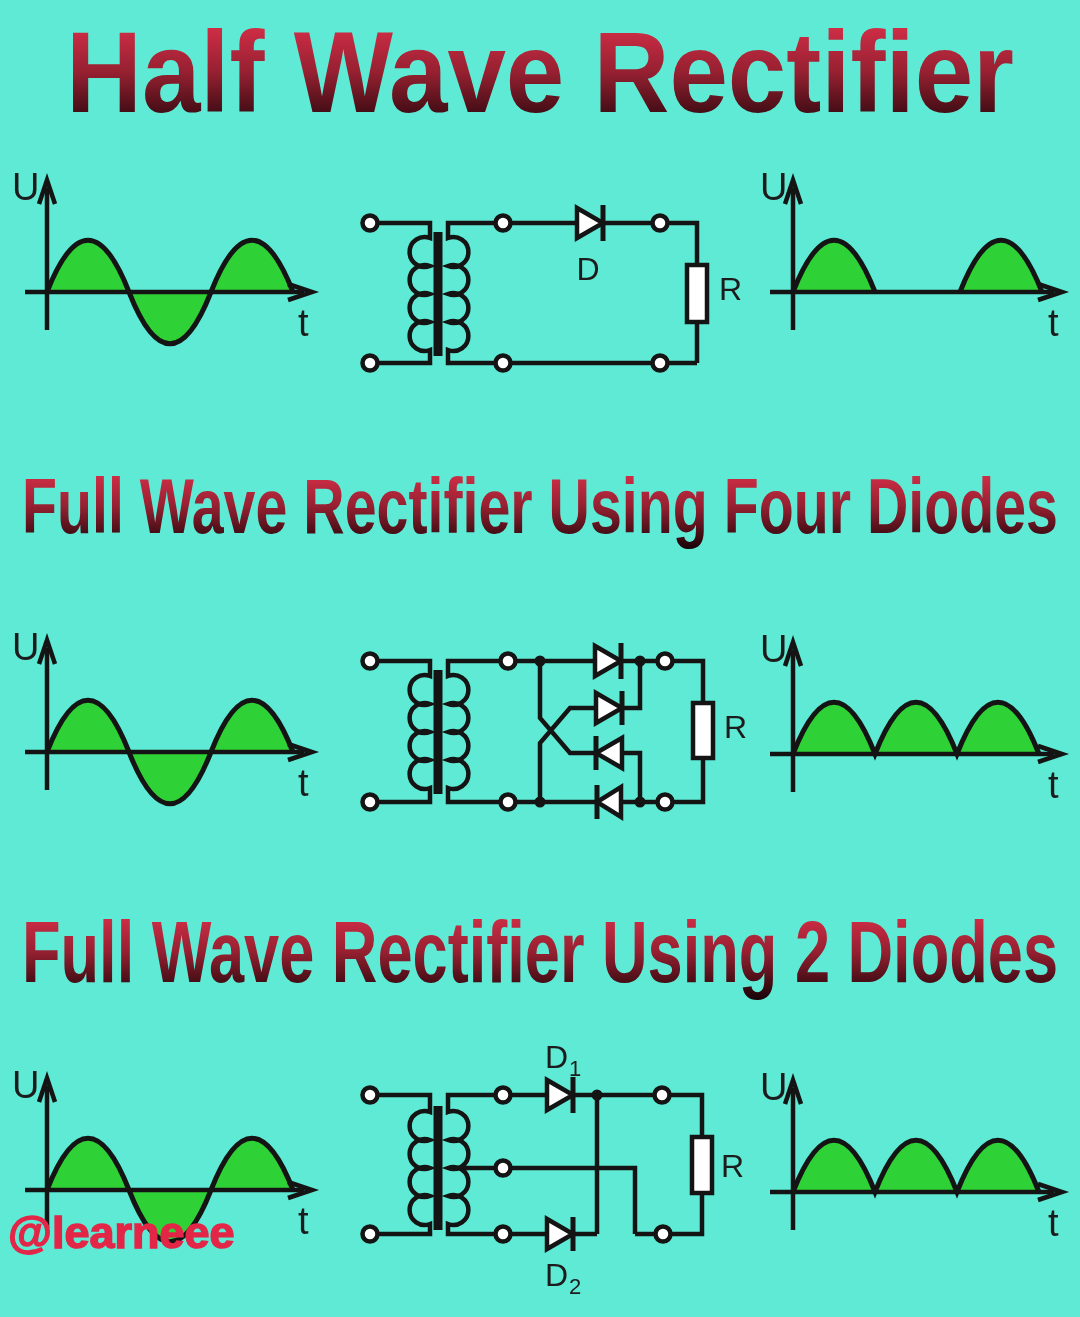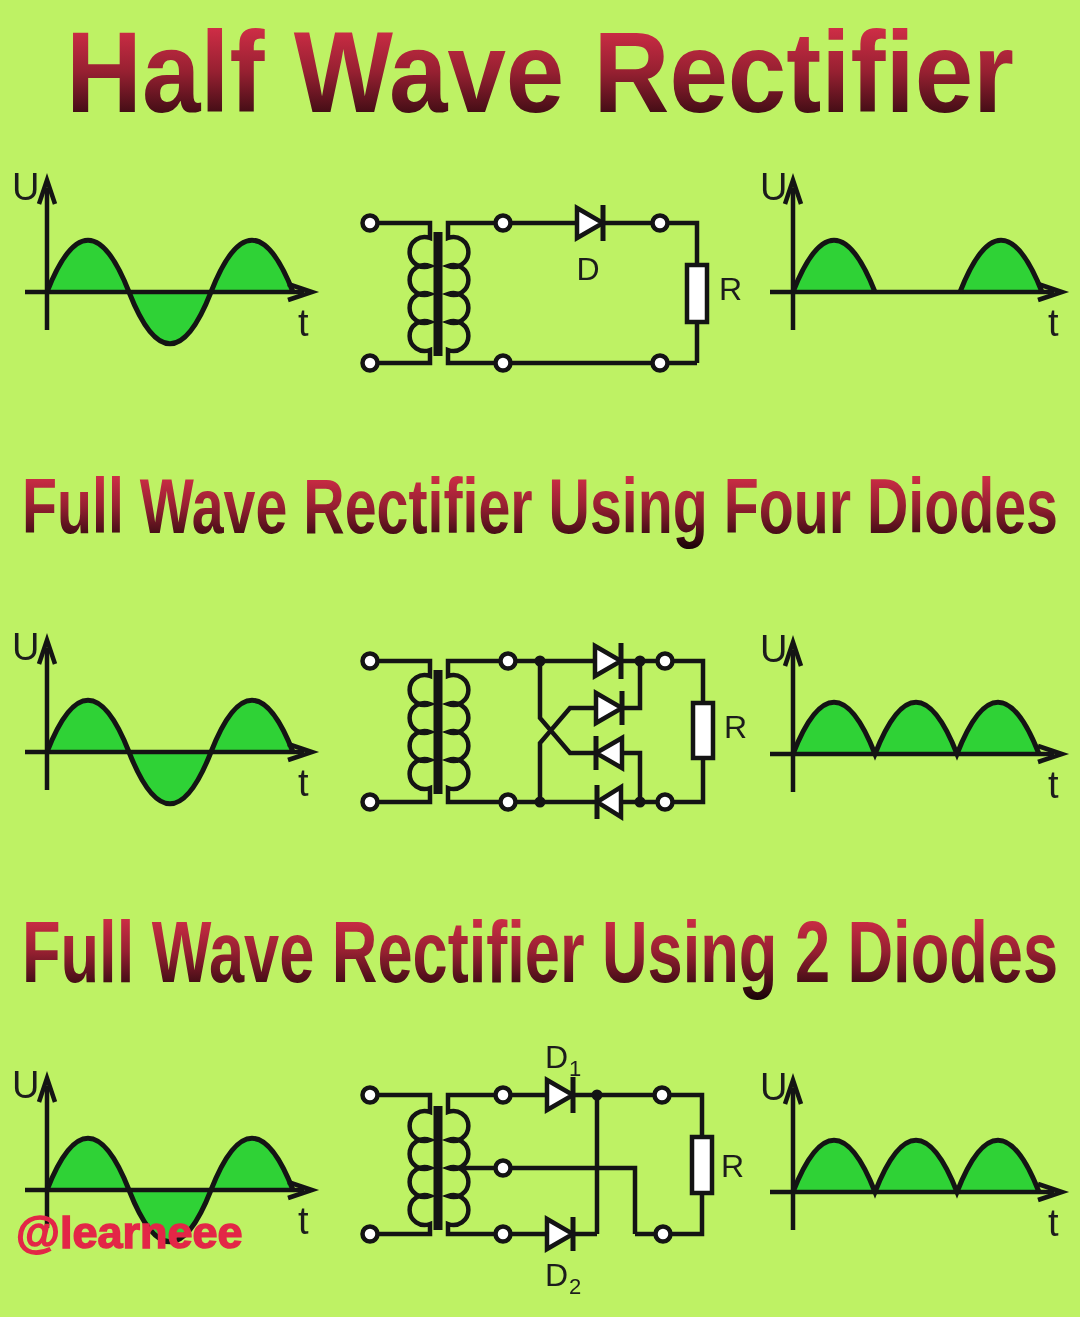--- a/index.html
+++ b/index.html
@@ -1,17 +1,17 @@
 <!DOCTYPE html>
 <html style="--wave-fill: #2fd236; --line: #141414; --grad-top: #e8334f; --grad-mid: #962031; --grad-bottom: #150306; --watermark-red: #e32647;"><head>
 <meta charset="utf-8">
 <style>
   html,body { margin:0; padding:0; background:#ffffff; }
   .canvas {
-    position:relative; width:1080px; height:1317px; background:#bef264;
+    position:relative; width:1080px; height:1317px; background:#5eead4;
     font-family:"Liberation Sans", sans-serif; overflow:hidden;
   }
   .abs { position:absolute; }
 
   
   .wire       { fill:none; stroke:var(--line); stroke-width:4.5; }
   .wave-fill  { fill:var(--wave-fill); stroke:none; }
   .wave-line  { fill:none; stroke:var(--line); stroke-width:5; }
   .axis       { fill:none; stroke:var(--line); stroke-width:4.5; }
   .arrow      { fill:none; stroke:var(--line); stroke-width:4.5; stroke-linejoin:miter; }
@@ -24,21 +24,21 @@
   .axis-label { font-size:38px; fill:#1c1c1c; }
   .clabel     { font-size:32px; fill:#1c1c1c; }
   .dsub       { font-size:22px; }
 
   .title-text { font-weight:bold; }
   .g-top { stop-color:var(--grad-top); }
   .g-mid { stop-color:var(--grad-mid); }
   .g-bot { stop-color:var(--grad-bottom); }
 
   .watermark {
-    position:absolute; left:16px; top:1207px;
+    position:absolute; left:8px; top:1207px;
     font-size:45px; font-weight:bold; letter-spacing:0px;
     color:var(--watermark-red);
     -webkit-text-stroke:1.5px var(--watermark-red);
     z-index:5;
   }
 </style>
 </head>
 <body>
 
 <div class="canvas">

